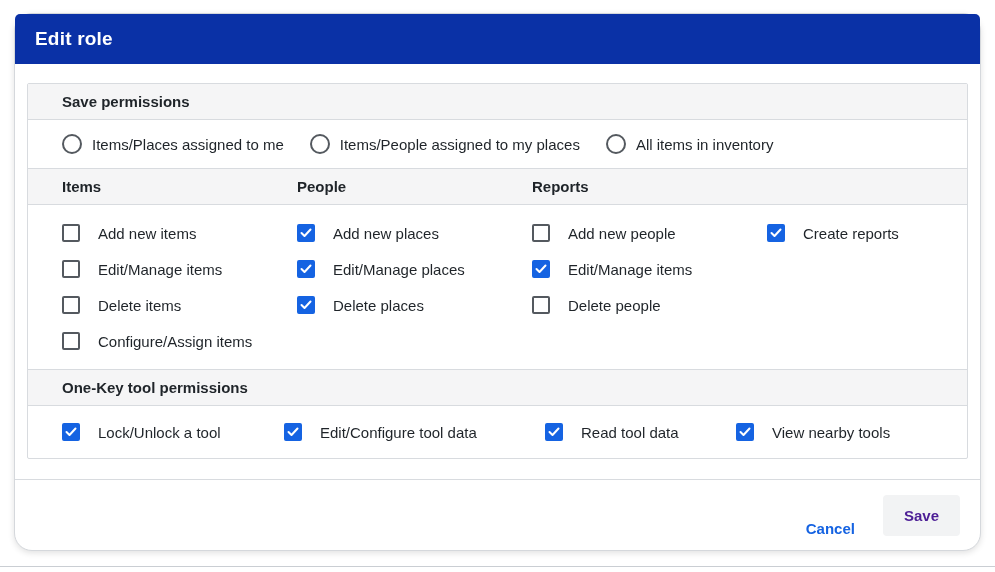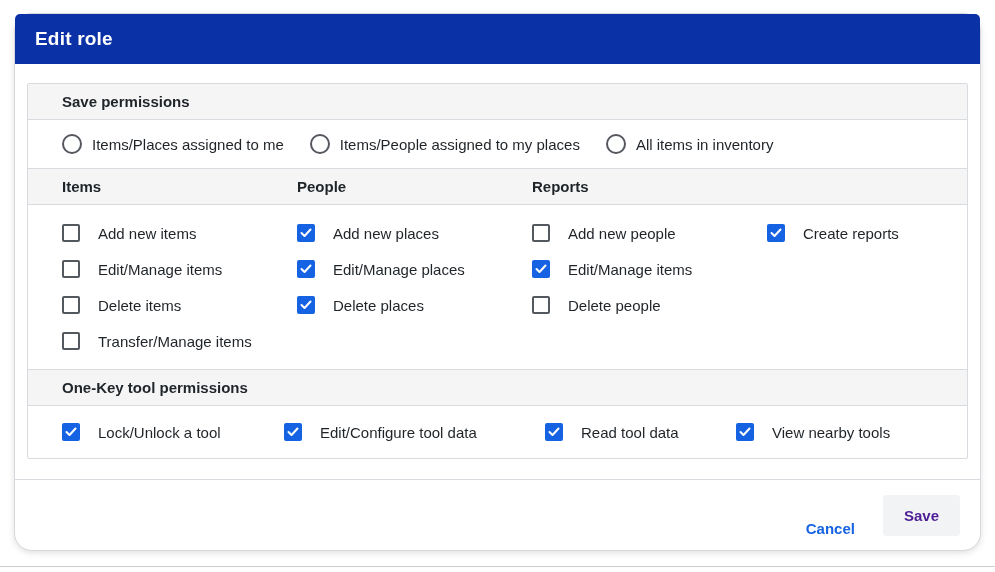--- a/index.html
+++ b/index.html
@@ -199,21 +199,21 @@
             <span class="cb-item">
               <span class="cb"></span>
               <span class="cb-label">Edit/Manage items</span>
             </span>
             <span class="cb-item">
               <span class="cb"></span>
               <span class="cb-label">Delete items</span>
             </span>
             <span class="cb-item">
               <span class="cb"></span>
-              <span class="cb-label">Transfer/Manage items</span>
+              <span class="cb-label">Configure/Assign items</span>
             </span>
           </div>
           <div class="col-stack">
             <span class="cb-item">
               <span class="cb checked">
                 <svg width="12" height="10" viewBox="0 0 12 10">
                   <polyline points="1.5,5 4.5,8 10.5,1.5" fill="none" stroke="#ffffff" stroke-width="2" stroke-linecap="round" stroke-linejoin="round"></polyline>
                 </svg>
               </span>
               <span class="cb-label">Add new places</span>

